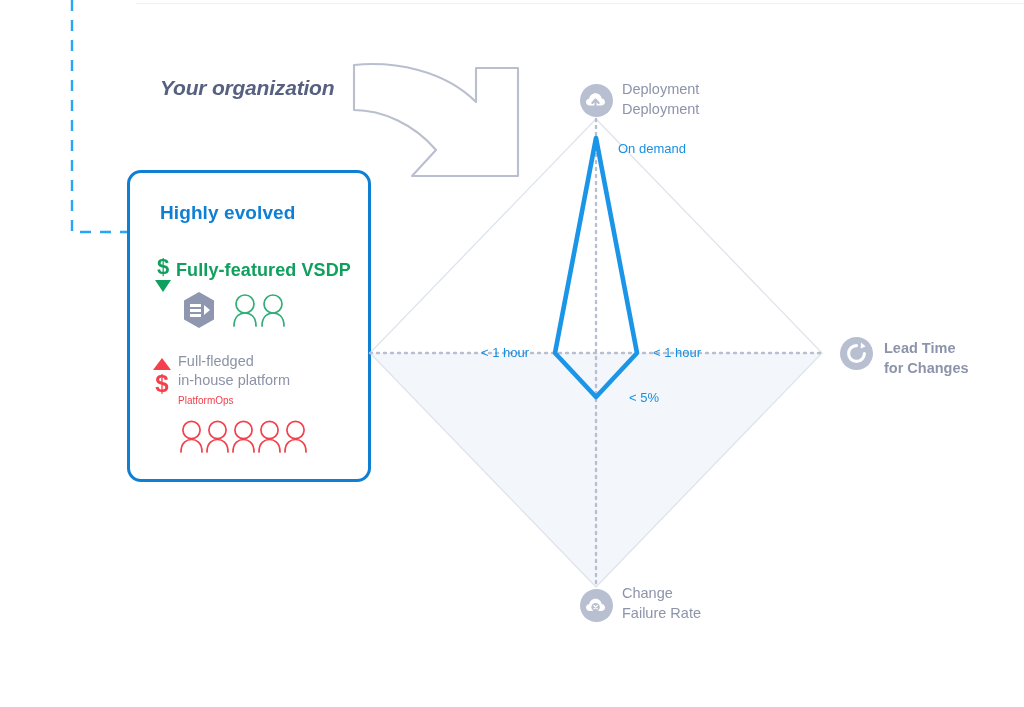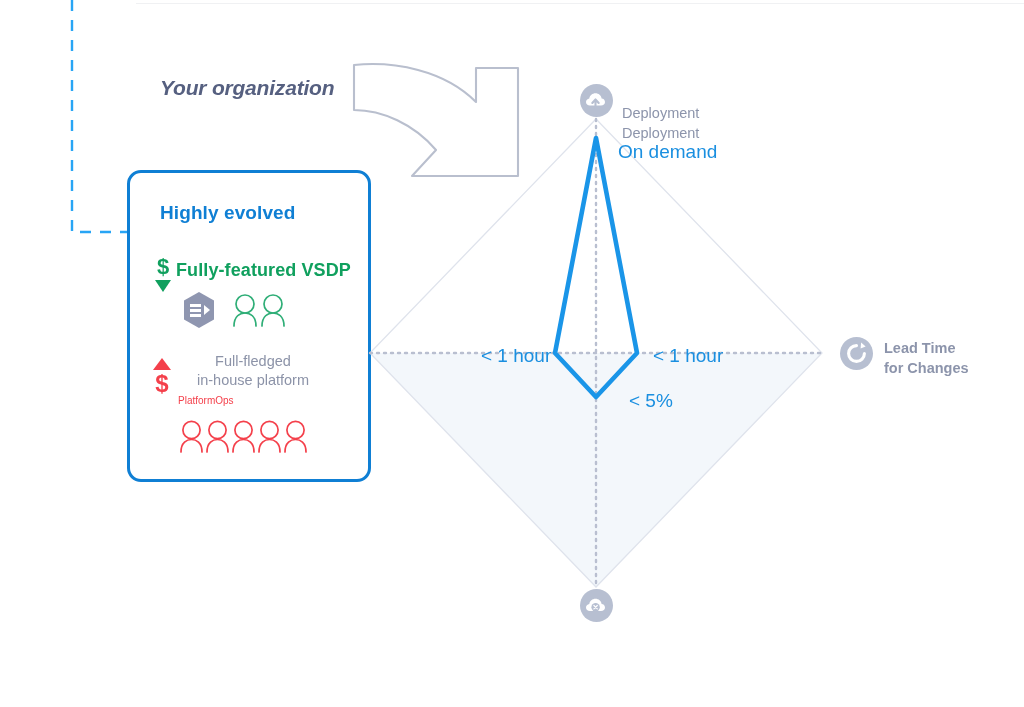--- a/index.html
+++ b/index.html
@@ -39,37 +39,37 @@
     font-size:19px;font-weight:bold;color:#0f7fd4;
     letter-spacing:0.1px;
   }
   .vsdp-label{
     left:176px;top:260px;
     font-size:18px;font-weight:bold;color:#10a05e;
     letter-spacing:0.1px;
   }
   .fullfledged{
     left:178px;top:352px;width:150px;
-    font-size:14.5px;line-height:19px;color:#8c93a8;text-align:center;
+    font-size:14.5px;line-height:19px;color:#8c93a8;
   }
   .platformops{
     left:178px;top:391px;
     font-size:10px;line-height:19px;color:#f4404b;
   }
 
   
   .ax-label{
     font-size:14.5px;line-height:20px;color:#8c94ab;
   }
-  .ax-df{left:622px;top:79px;width:120px;margin-top:24px;}
+  .ax-df{left:622px;top:79px;width:120px;}
   .ax-lt{left:884px;top:338px;width:110px;font-weight:bold;}
   .ax-cfr{left:622px;top:583px;width:120px;}
 
   .val{
-    font-size:19px;color:#1a8fe0;white-space:nowrap;
+    font-size:13px;color:#1a8fe0;white-space:nowrap;
   }
   .val-ondemand{left:618px;top:141px;}
   .val-lt-left{left:481px;top:345px;}
   .val-lt-right{left:653px;top:345px;}
   .val-cfr{left:629px;top:390px;}
 </style>
 </head>
 <body>
 
 <div id="stage">
@@ -176,15 +176,19 @@
   <div class="abs val val-lt-right">&lt; 1 hour</div>
   <div class="abs val val-lt-left">&lt; 1 hour</div>
 
   <svg class="abs" style="left:580px;top:589px;width:33px;height:33px;" viewBox="0 0 33 33">
     <circle cx="16.5" cy="16.5" r="16.5" fill="#b7bfd1"></circle>
     <path d="M10,22 C7.6,22 6,20.4 6,18.4 C6,16.6 7.4,15.1 9.3,14.9 C9.8,11.9 12.4,9.8 15.5,9.8
              C18.6,9.8 21.2,12 21.6,14.9 C23.6,15 25,16.5 25,18.4 C25,20.4 23.4,22 21,22 Z" fill="#ffffff"></path>
     <circle cx="15.6" cy="18.2" r="4.2" fill="#b7bfd1"></circle>
     <path d="M13.9,16.5 L17.3,19.9 M17.3,16.5 L13.9,19.9" stroke="#ffffff" stroke-width="1.2" stroke-linecap="round"></path>
   </svg>
+  <div class="abs ax-label ax-cfr">
+    <div>Change</div>
+    <div>Failure Rate</div>
+  </div>
   <div class="abs val val-cfr">&lt; 5%</div>
 
 </div>
 
 </body></html>

